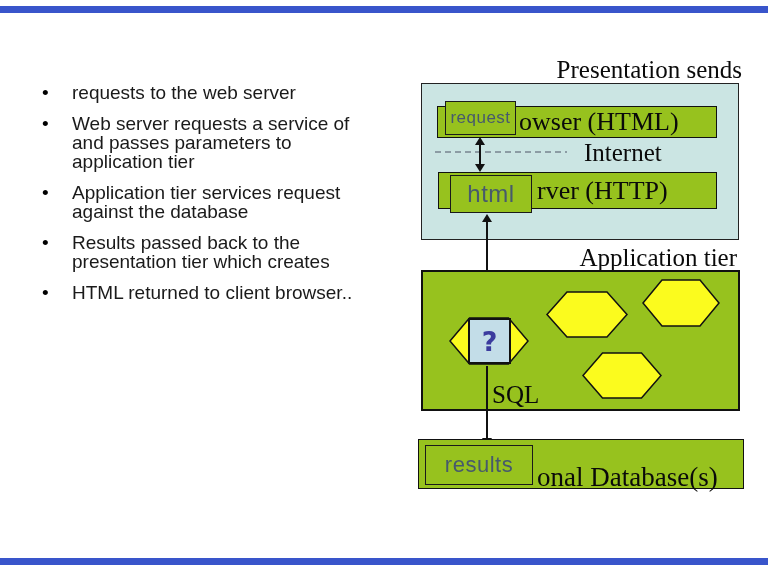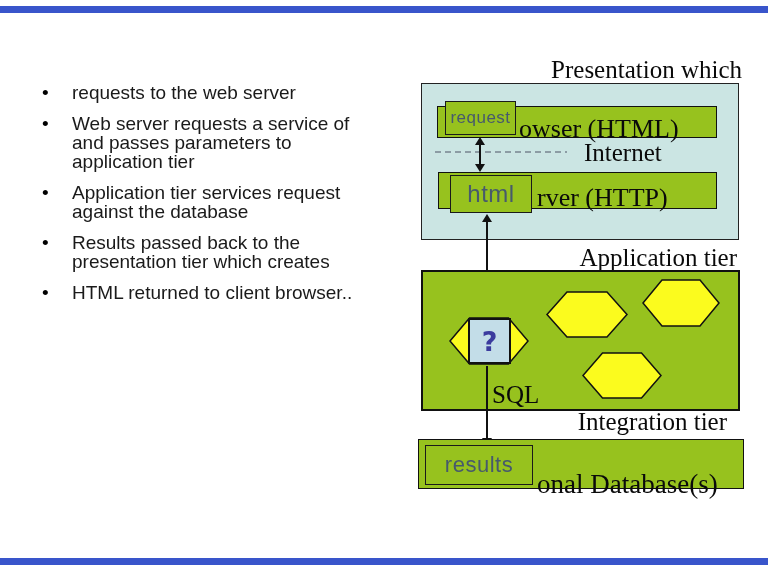--- a/index.html
+++ b/index.html
@@ -14,21 +14,21 @@
   
   #bullet-list{position:absolute;left:42px;top:83px;width:378px;color:#000;}
   .bullet-item{display:flex;margin-bottom:12px;}
   .bullet-marker{width:30px;font-size:19px;line-height:19px;color:#000;}
   .bullet-text{flex:1;}
   .bullet-line{font-size:19px;line-height:19px;white-space:nowrap;color:#1a1a1a;}
   
   .serif{font-family:"Liberation Serif",serif;color:var(--ink);}
   .tier-label{position:absolute;font-size:25px;line-height:26px;}
   .bar{position:absolute;background:var(--green);border:1px solid #111;}
-  .bar-text{position:absolute;font-size:26px;white-space:nowrap;margin-top:7px;}
+  .bar-text{position:absolute;font-size:26px;white-space:nowrap;}
   .tagbox{position:absolute;background:var(--green);border:1px solid #1a1a1a;
           display:flex;align-items:center;justify-content:center;
           font-family:Liberation Sans, sans-serif;color:var(--slate);letter-spacing:.5px;}
   .vline{position:absolute;width:2px;background:#111;}
   .tri{position:absolute;width:0;height:0;border-left:5px solid transparent;border-right:5px solid transparent;}
   .tri-up{border-bottom:8px solid #111;}
   .tri-down{border-top:8px solid #111;}
   #presentation-panel{position:absolute;left:421px;top:83px;width:318px;height:157px;
           background:var(--panel);border:1px solid #222;}
   #app-box{position:absolute;left:421px;top:270px;width:319px;height:141px;
@@ -80,21 +80,21 @@
         </div>
       </div>
       <div class="bullet-item">
         <div class="bullet-marker">•</div>
         <div class="bullet-text">
           <div class="bullet-line">HTML returned to client browser..</div>
         </div>
       </div>
     </div>
 
-  <div class="tier-label serif" style="top:57px;right:26px">Presentation which</div>
+  <div class="tier-label serif" style="top:57px;right:26px">Presentation sends</div>
   <div id="presentation-panel"></div>
 
   <div class="bar" style="left:437px;top:106px;width:280px;height:32px"></div>
   <div class="bar-text serif" style="left:519px;top:106px;height:32px;line-height:32px">owser (HTML)</div>
   <div class="tagbox" style="left:445px;top:101px;width:71px;height:34px;font-size:17px">request</div>
 
   <div id="internet-line"></div>
   <div class="serif" style="position:absolute;left:584px;top:139px;font-size:25px">Internet</div>
 
   <div>
@@ -122,18 +122,17 @@
     <polygon class="hex" points="162,105.5 181.5,83 220.5,83 240,105.5 220.5,128 181.5,128"></polygon>
   </svg>
   <div id="query-square">?</div>
   <div class="serif" style="position:absolute;left:492px;top:381px;font-size:25px">SQL</div>
 
   <div>
     <div class="vline" style="left:486px;top:366px;height:74px"></div>
     <div class="tri tri-down" style="left:482px;top:438px"></div>
   </div>
 
-  <div class="tier-label serif" style="top:409px;right:41px">Integration tier</div>
   <div class="bar" style="left:418px;top:439px;width:326px;height:50px"></div>
   <div class="bar-text serif" id="database-bar-text" style="left:537px;top:452px;height:66px;line-height:50px">onal Database(s)</div>
   <div class="tagbox" style="left:425px;top:445px;width:108px;height:40px;font-size:22px">results</div>
 
 </div>
 
 </body></html>

